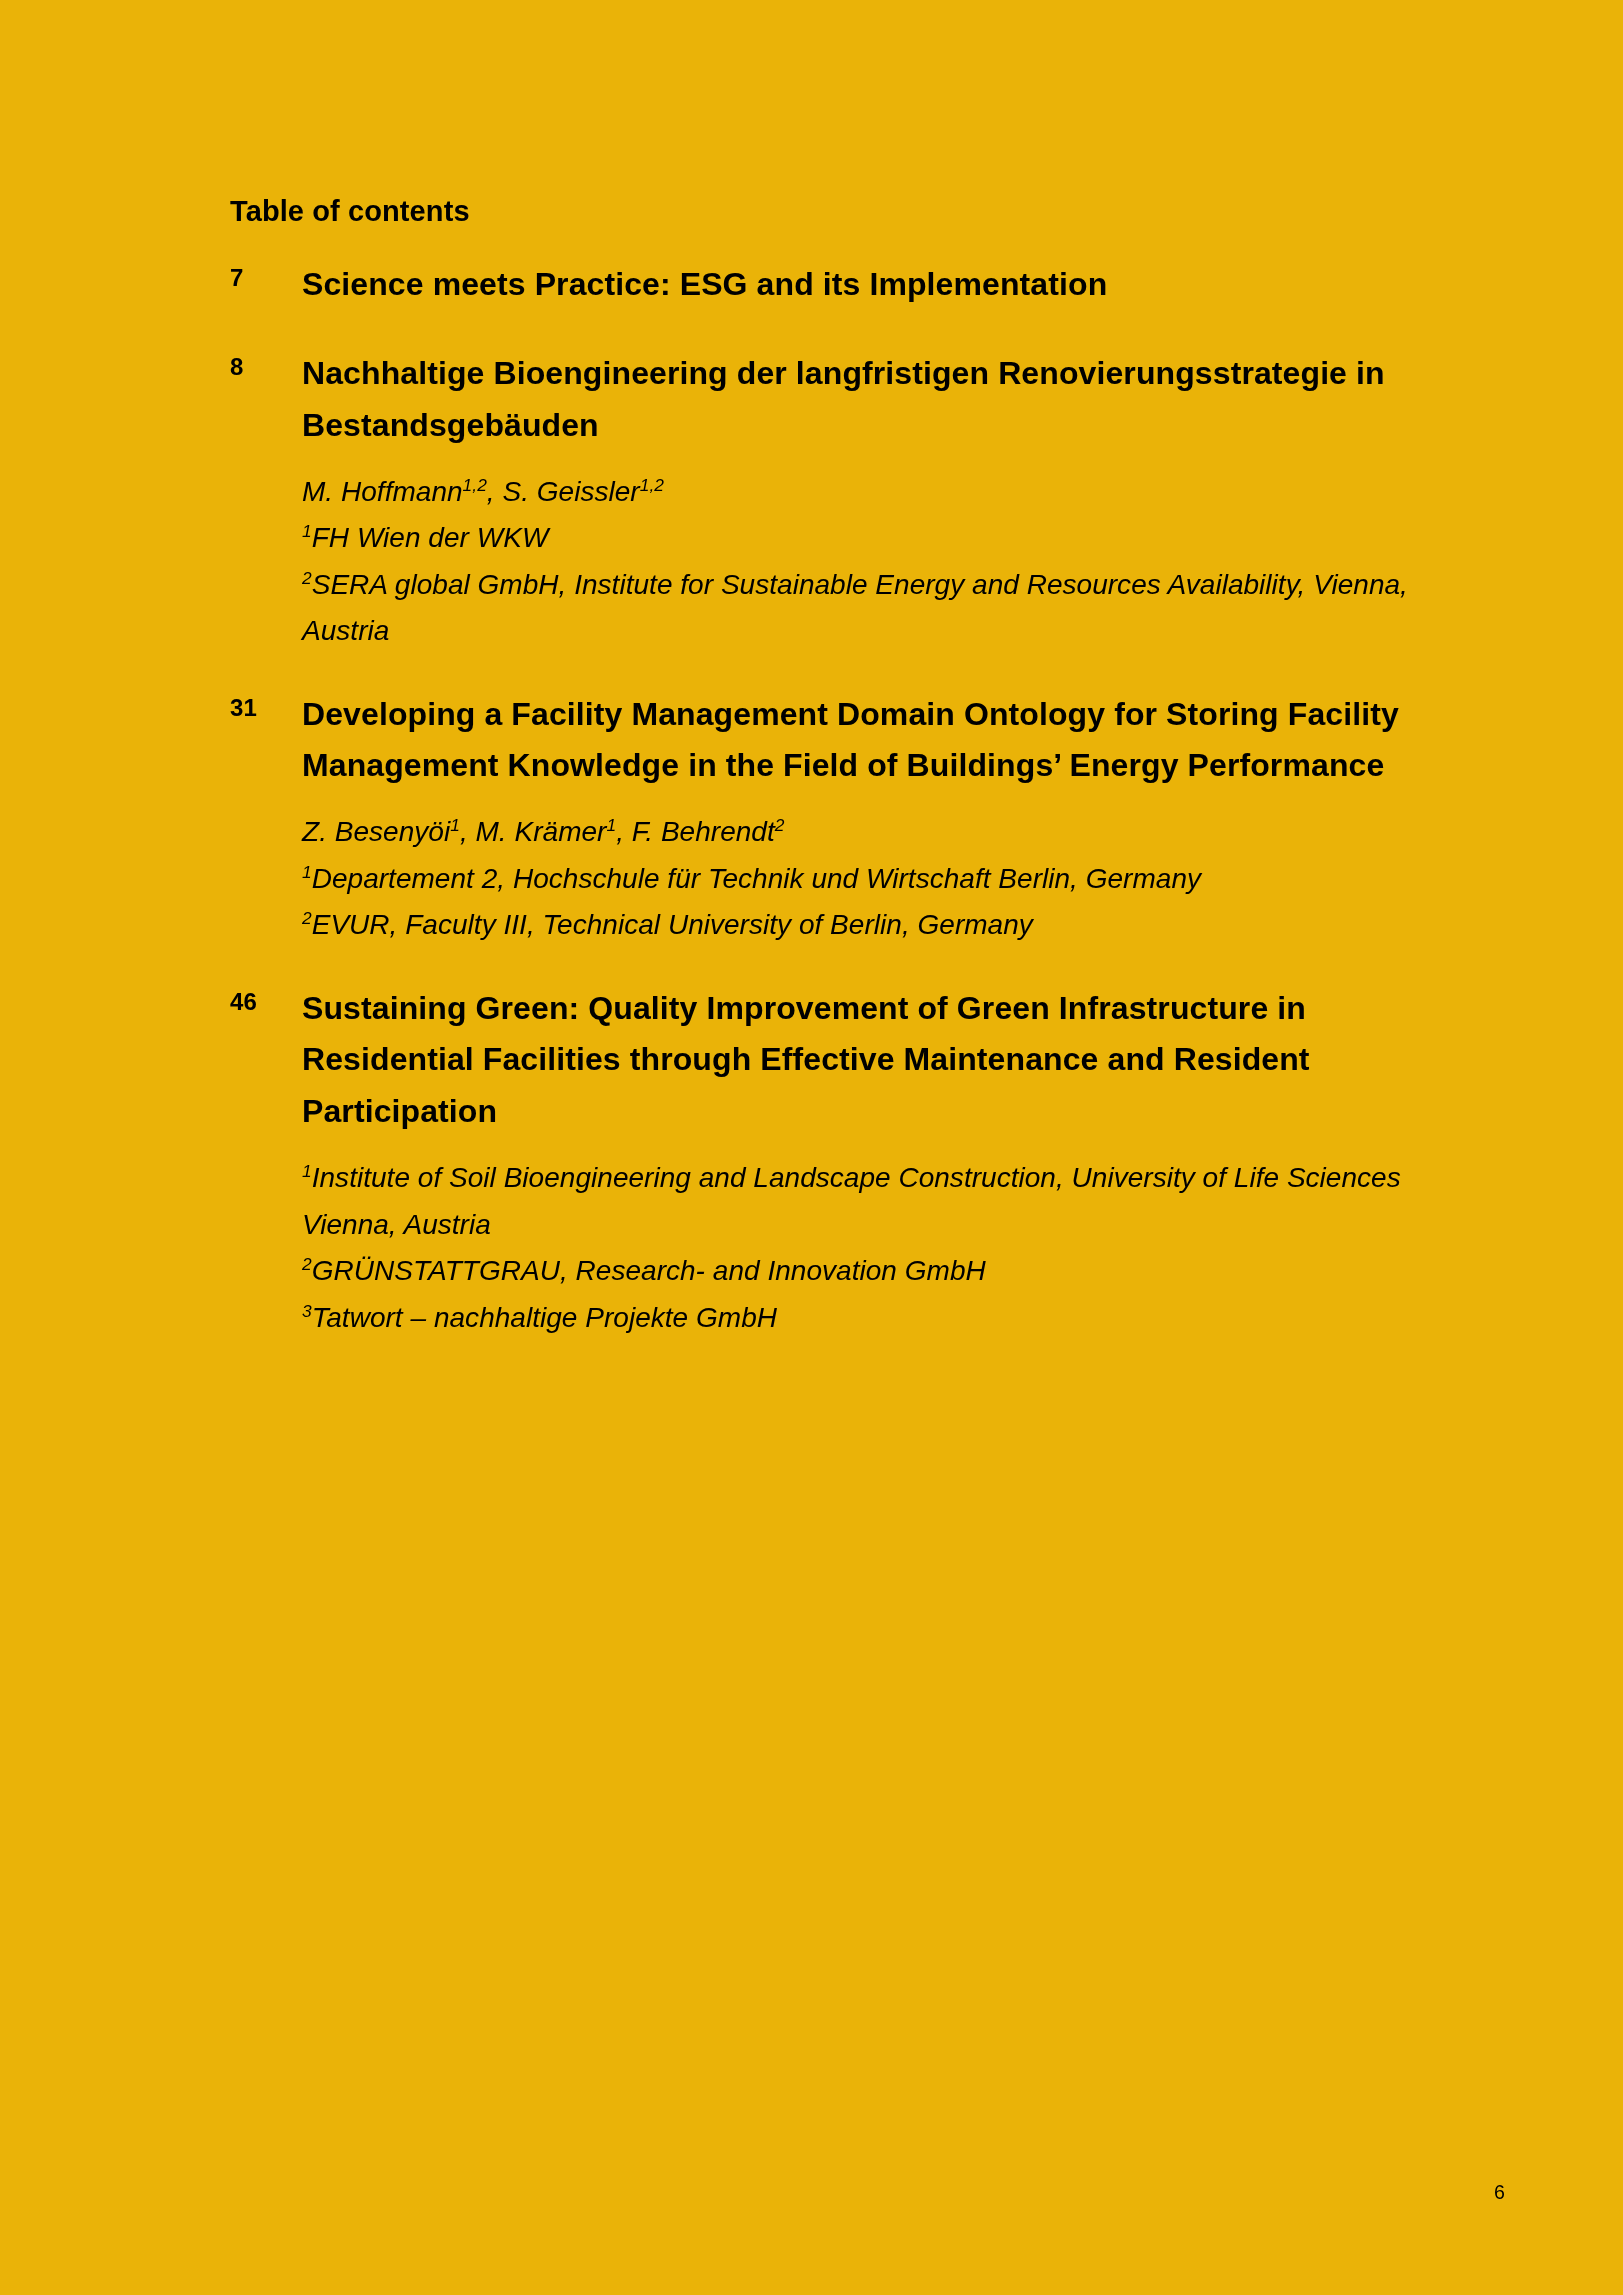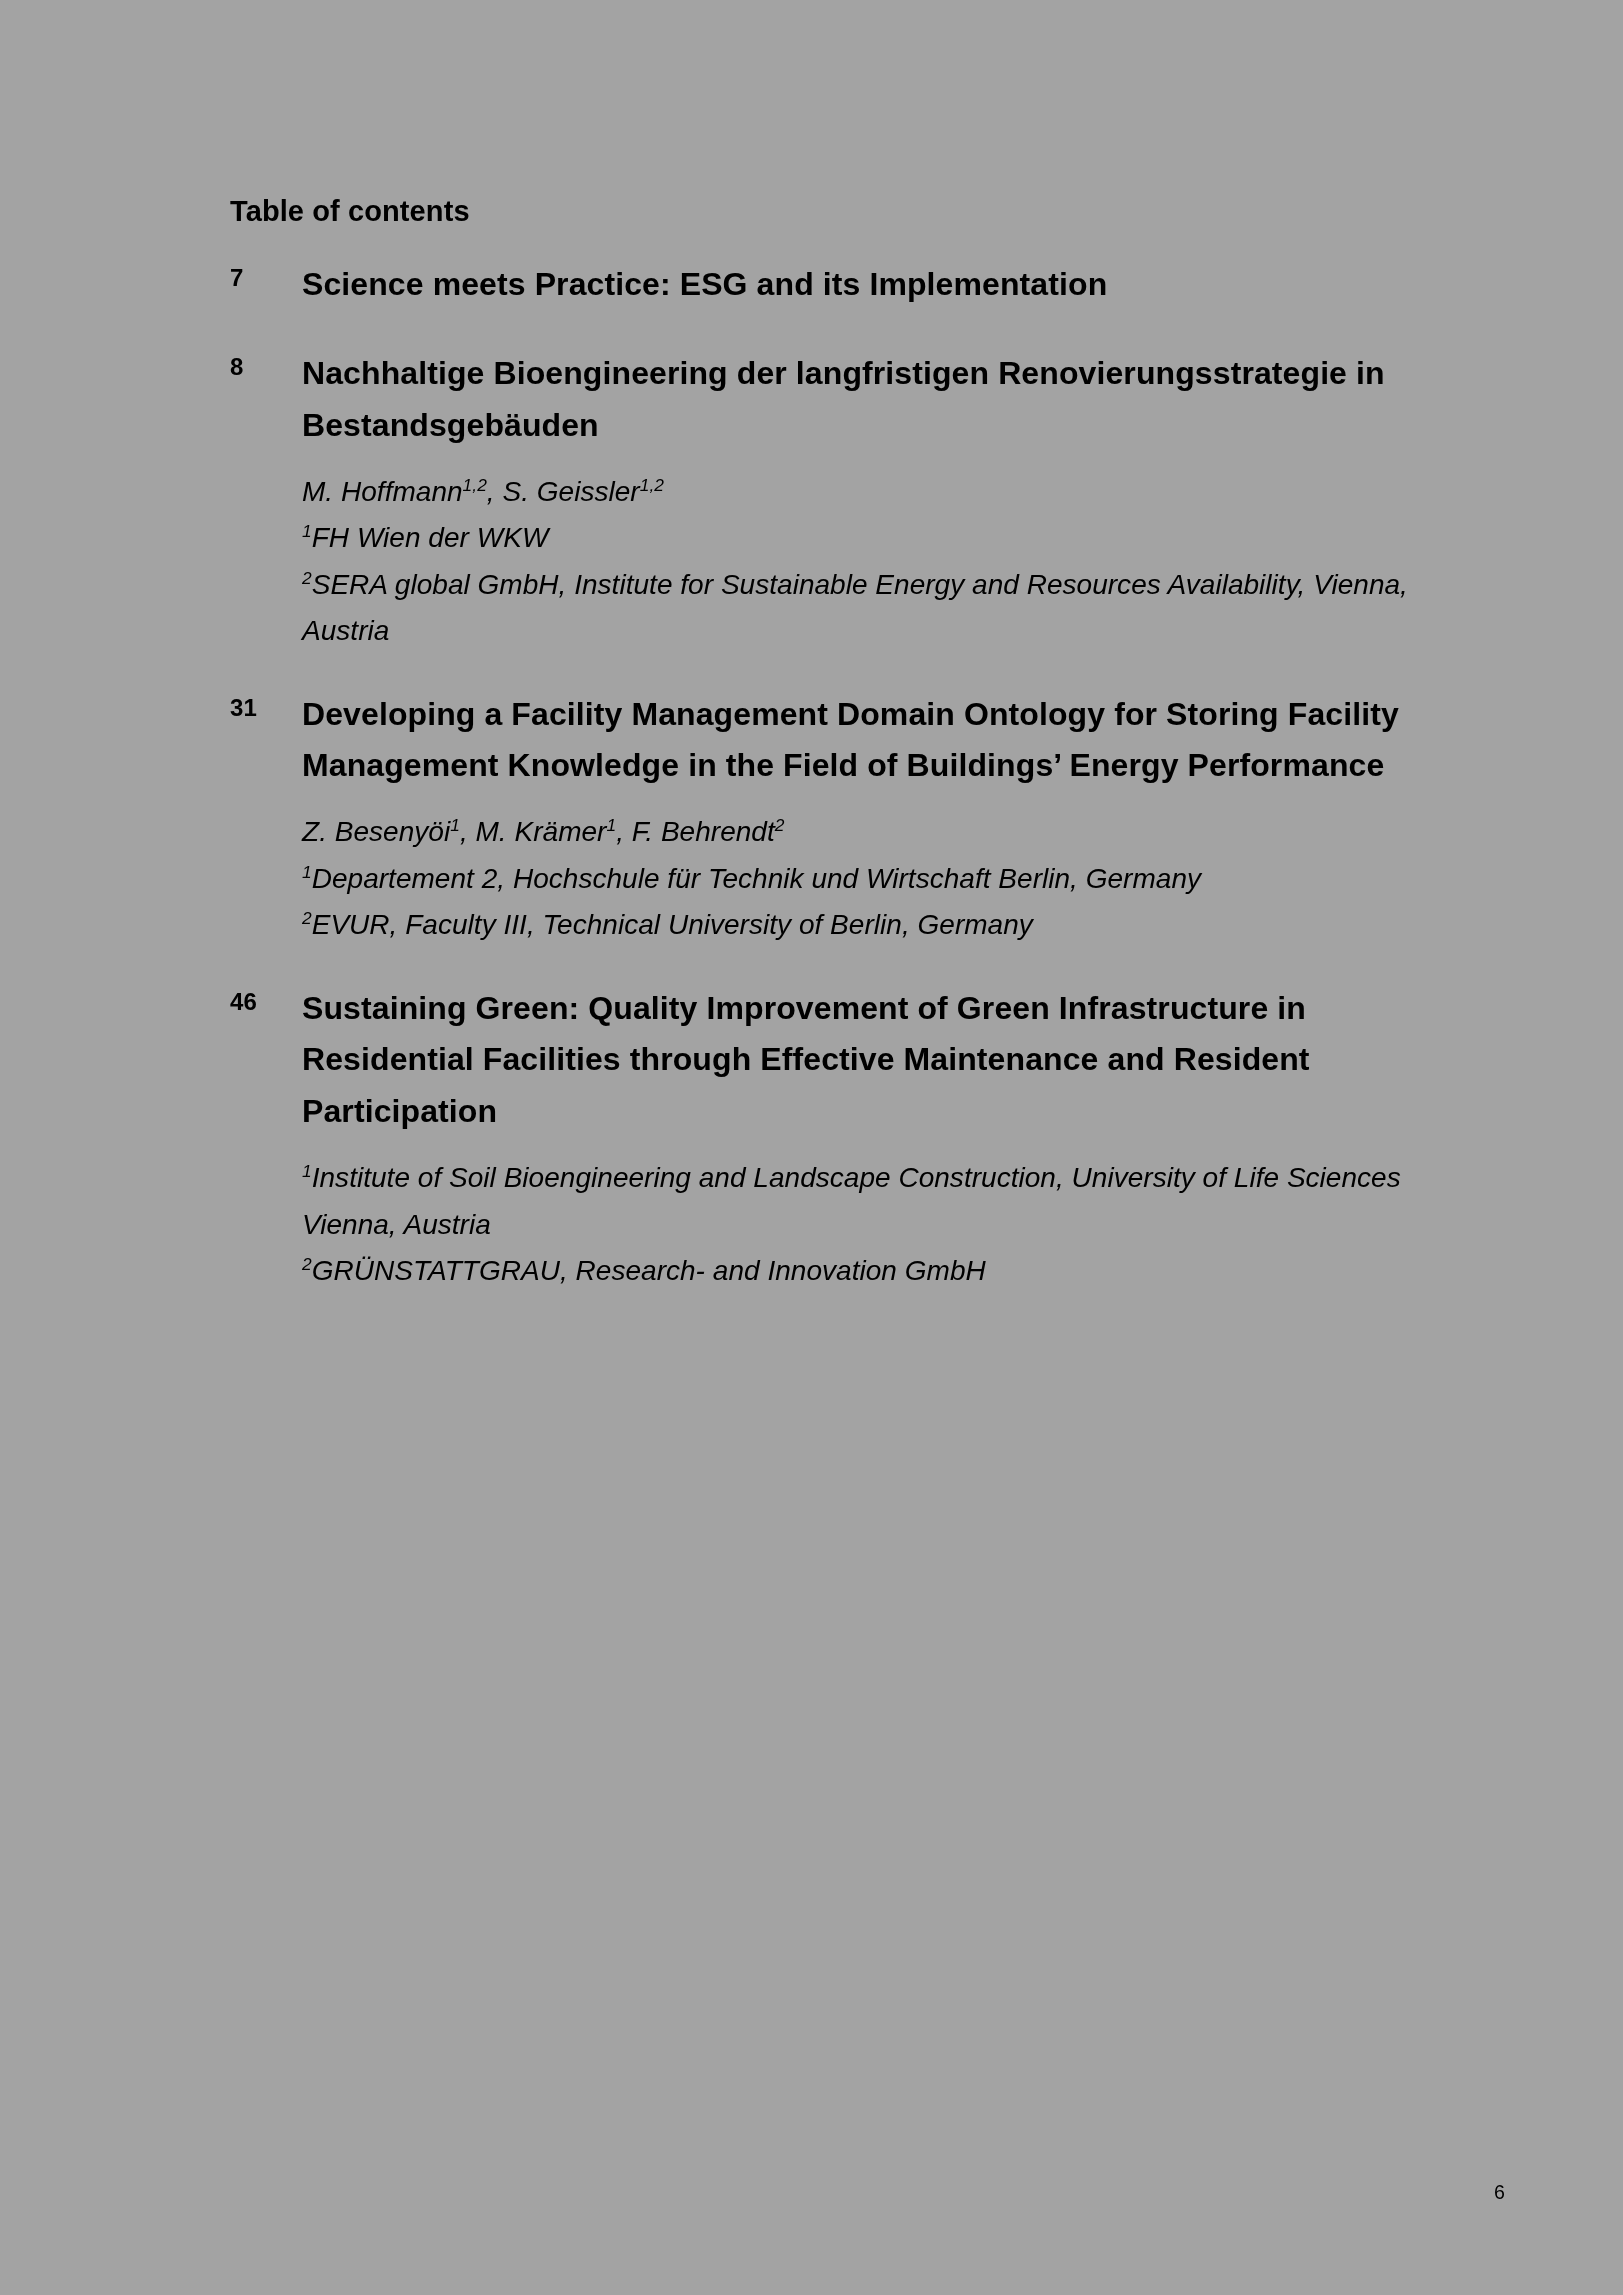--- a/index.html
+++ b/index.html
@@ -14,21 +14,21 @@
     font-family: "Liberation Sans", sans-serif;
     color: #000000;
     overflow: hidden;
   }
 
   .page {
     position: absolute;
     left: 0; top: 0;
     width: 1623px;
     height: 2295px;
-    background: #a3a3a3;
+    background: #eab308;
   }
 
   .content {
     position: absolute;
     left: 230px;
     top: 194px;
     width: 1224px;
   }
 
   
@@ -140,20 +140,21 @@
     </div>
 
     <div class="entry e46">
       <div class="entry-title-row">
         <div class="entry-page">46</div>
         <div class="entry-title">Sustaining Green: Quality Improvement of Green Infrastructure in Residential Facilities through Effective Maintenance and Resident Participation</div>
       </div>
       <div class="entry-meta">
         <div class="meta-line"><sup>1</sup>Institute of Soil Bioengineering and Landscape Construction, University of Life Sciences Vienna, Austria</div>
         <div class="meta-line"><sup>2</sup>GRÜNSTATTGRAU, Research- and Innovation GmbH</div>
+        <div class="meta-line"><sup>3</sup>Tatwort – nachhaltige Projekte GmbH</div>
       </div>
     </div>
 
   </div>
 
   <div class="page-number">6</div>
 
 </div>
 
 

